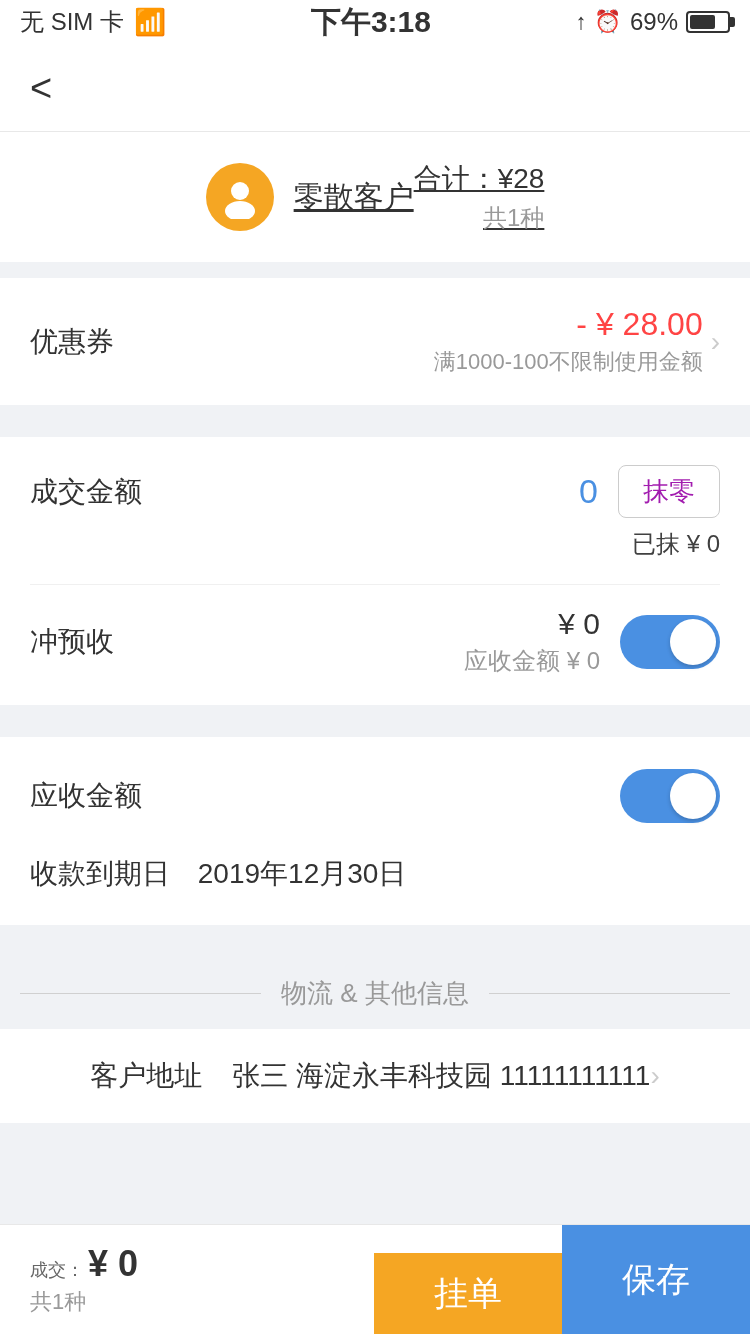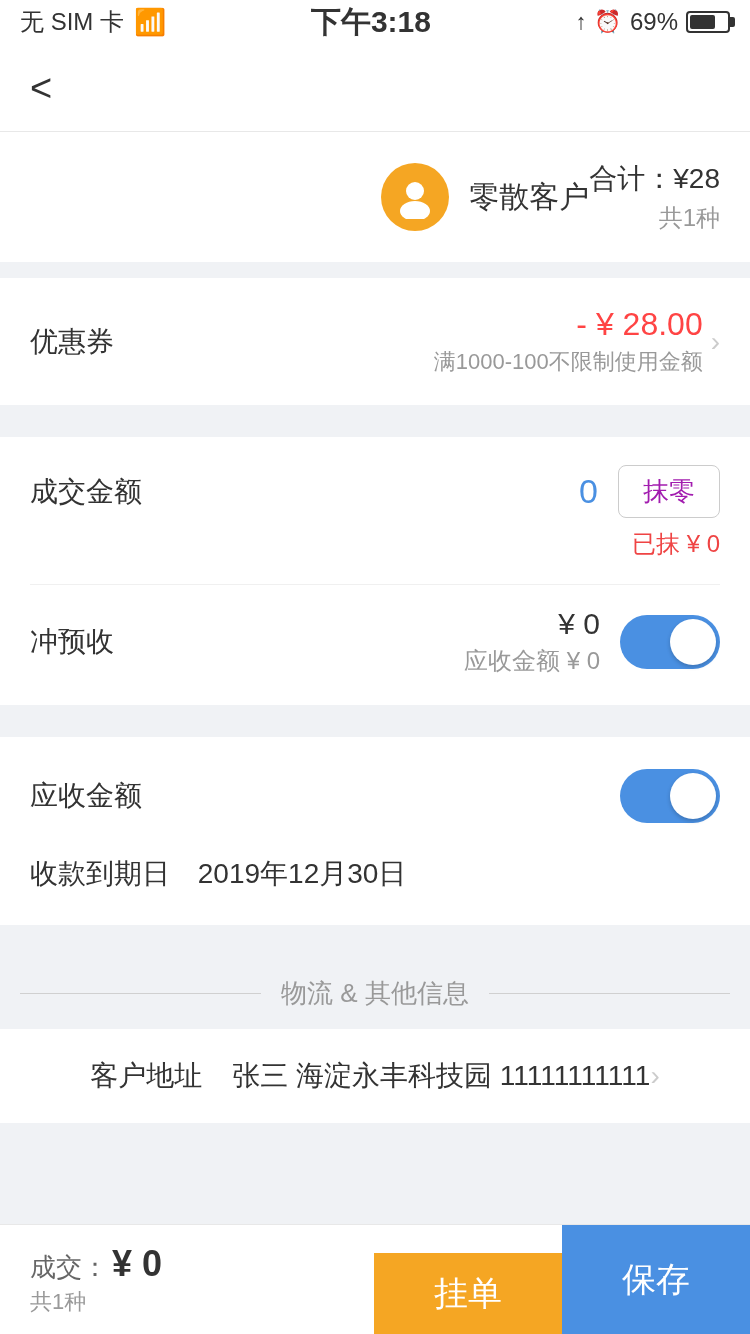--- a/index.html
+++ b/index.html
@@ -102,22 +102,23 @@
     
     .card {
       background: #fff;
       margin-bottom: 16px;
     }
 
     
     .customer-row {
       display: flex;
       align-items: center;
-      justify-content: flex-end;
+      justify-content: center;
       padding: 28px 30px;
+      text-decoration: underline;
     }
     .customer-left {
       display: flex;
       align-items: center;
       gap: 20px;
     }
     .avatar {
       width: 68px;
       height: 68px;
       border-radius: 50%;
@@ -216,21 +217,21 @@
       padding: 8px 24px;
       font-size: 26px;
       color: #a21caf;
       background: #fff;
       cursor: pointer;
     }
     .deal-sub {
       text-align: right;
       padding: 0 30px 24px;
       font-size: 24px;
-      color: #ef4444;
+      color: #404040;
     }
 
     
     .prepaid-row {
       display: flex;
       align-items: center;
       justify-content: space-between;
       padding: 22px 30px 28px;
     }
     .prepaid-right {
@@ -334,21 +335,21 @@
       background: #fff;
       display: flex;
       align-items: center;
       border-top: 1px solid #e8e8e8;
     }
     .bottom-left {
       flex: 1;
       padding: 0 30px;
     }
     .bottom-deal-label {
-      font-size: 26px;
+      font-size: 18px;
       color: #666;
     }
     .bottom-deal-amount {
       font-size: 36px;
       font-weight: 600;
       color: #333;
     }
     .bottom-deal-count {
       font-size: 22px;
       color: #999;

